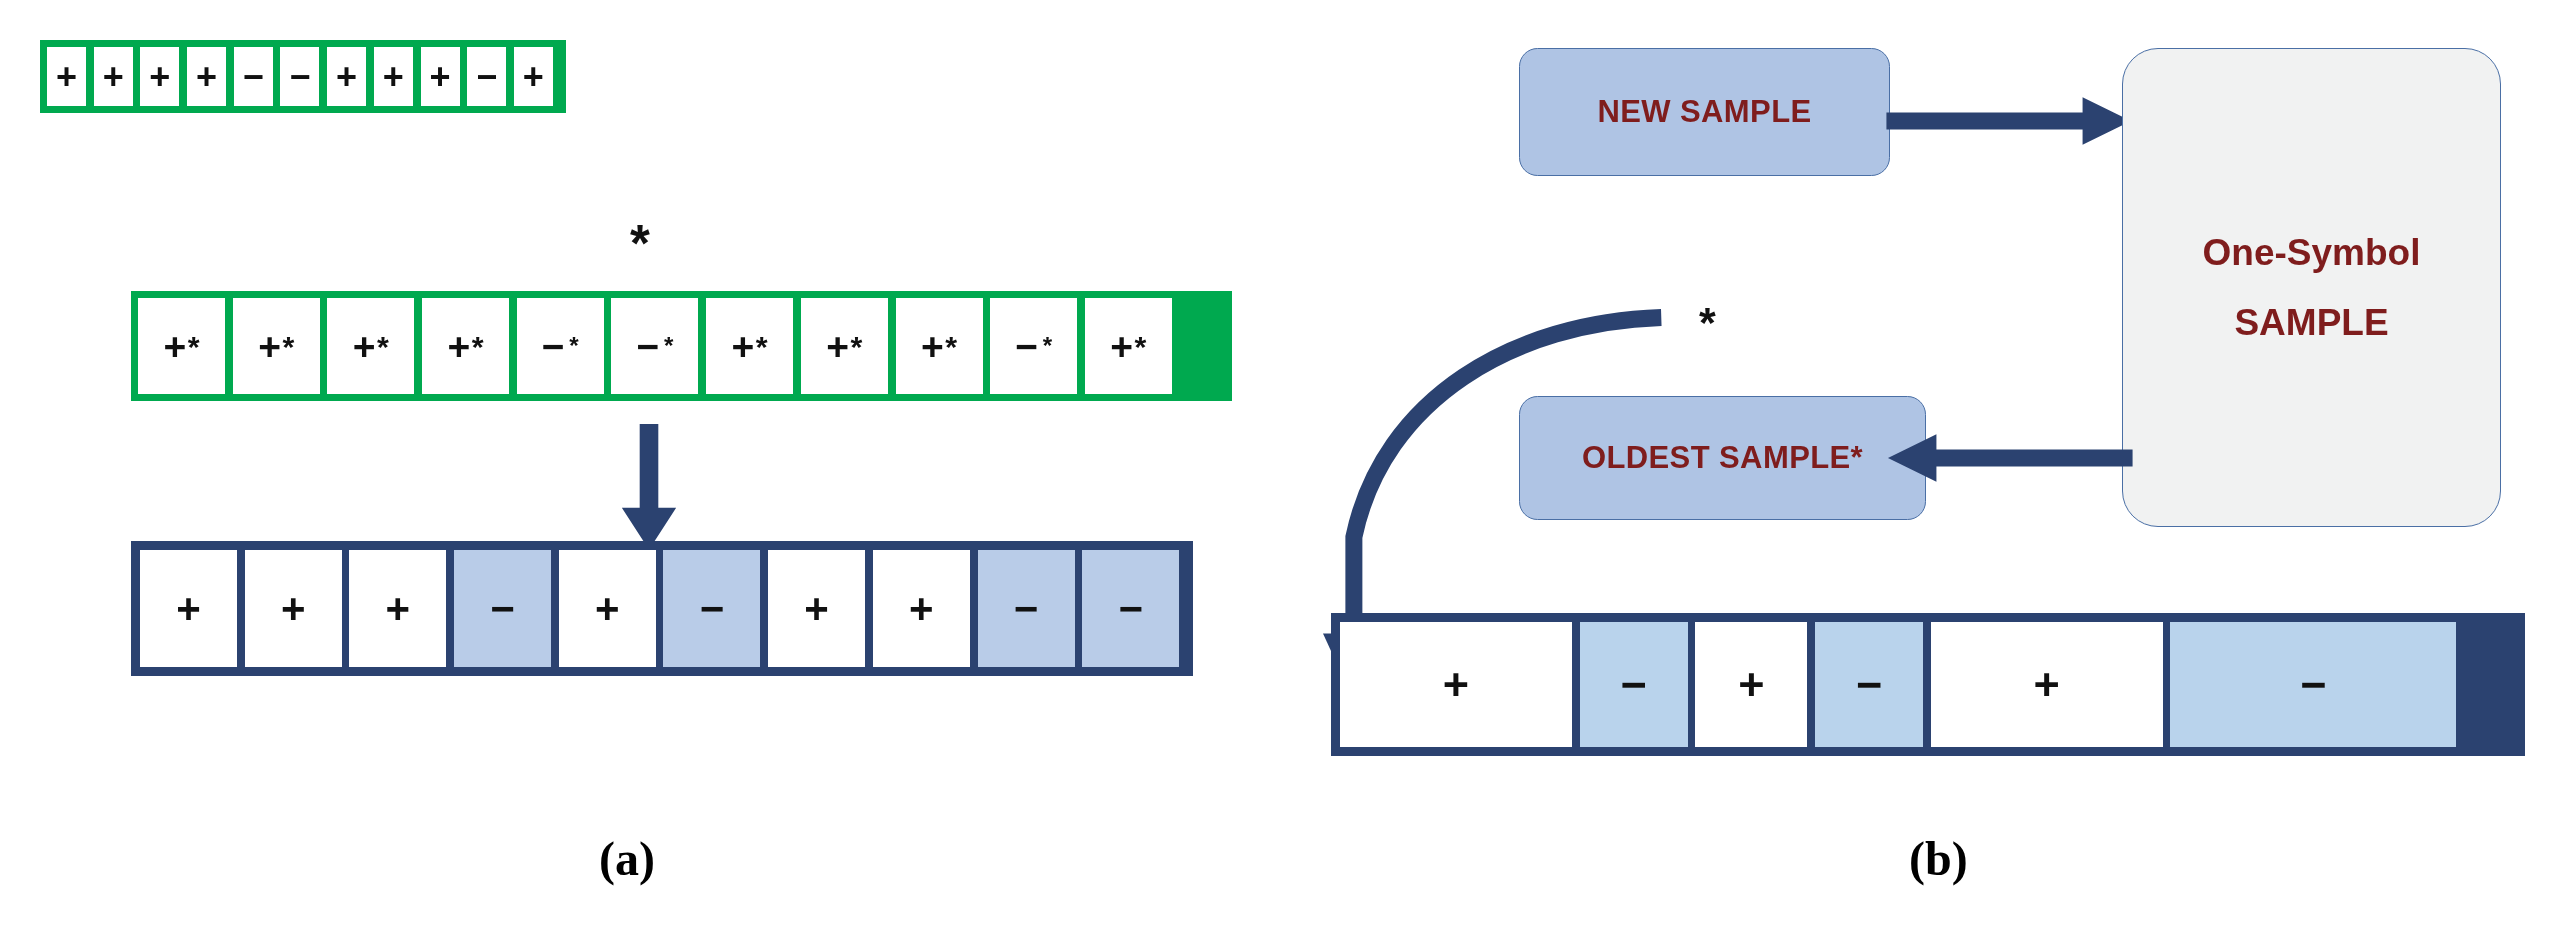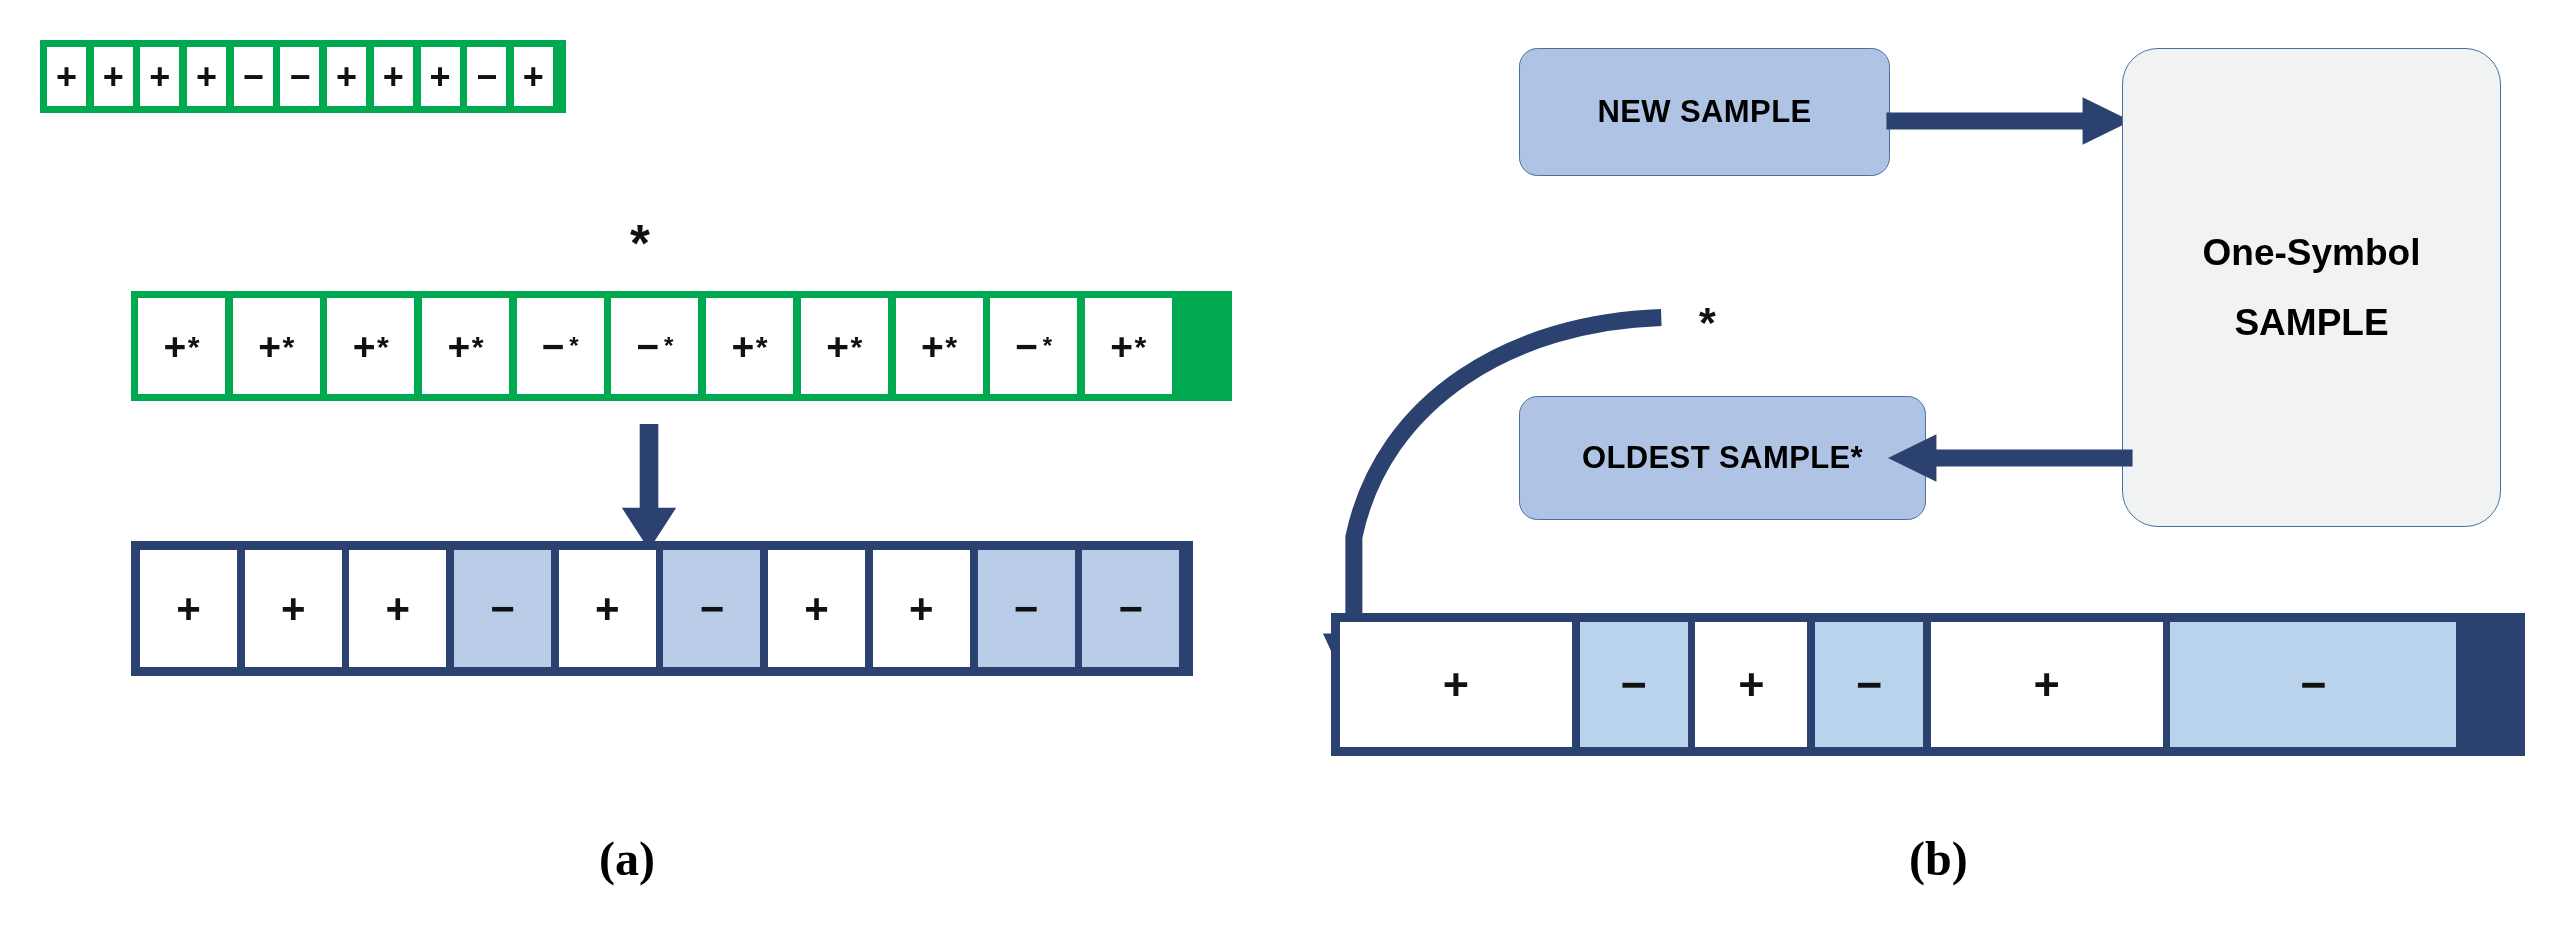--- a/index.html
+++ b/index.html
@@ -119,21 +119,21 @@
 
   
   .round-box {
     position: absolute;
     box-sizing: border-box;
     display: flex;
     align-items: center;
     justify-content: center;
     text-align: center;
     font-weight: bold;
-    color: #000000;
+    color: #7f1d1d;
     font-family: "Liberation Sans", sans-serif;
   }
   #new-sample-box {
     left: 1519px;
     top: 48px;
     width: 371px;
     height: 128px;
     background: #AFC4E4;
     border: 1.5px solid #4A6FA5;
     border-radius: 18.5px;

